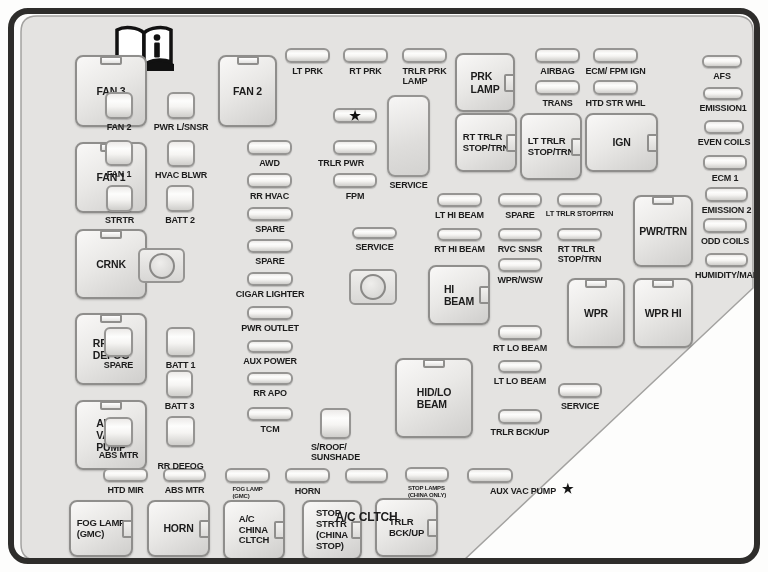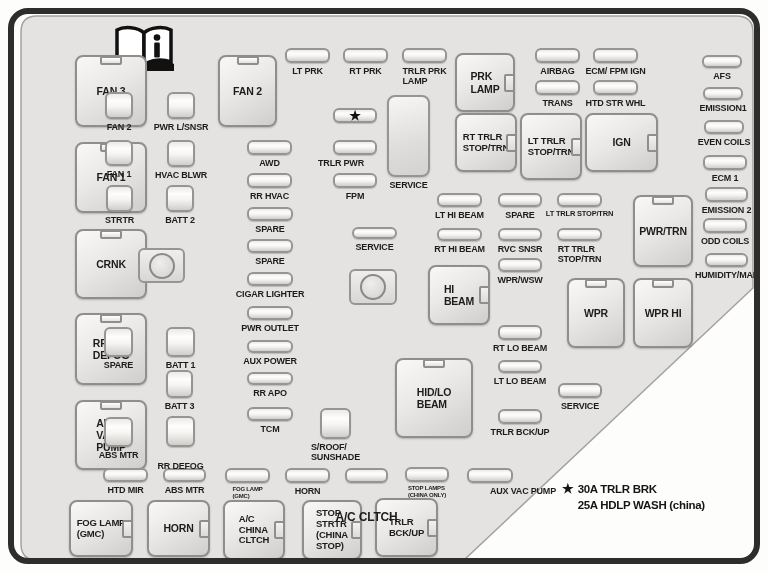--- a/index.html
+++ b/index.html
@@ -433,20 +433,16 @@
       </div>
       <div class="comp fuse" style="left: 320px; top: 408px; width: 31px; height: 31px;"></div>
       <div class="blabel" style="left: 335.5px; top: 442px; font-size: 9px;">
         <div>S/ROOF/</div>
         <div>SUNSHADE</div>
       </div>
     </div>
 
   <div class="legend">
     <span class="star">★</span>
-    <span class="lines">
-      <div>30A TRLR BRK</div>
-      <div>25A HDLP WASH (china)</div>
-    </span>
   </div>
 
   <div class="outer-border"></div>
 </div>
 
 </body></html>

